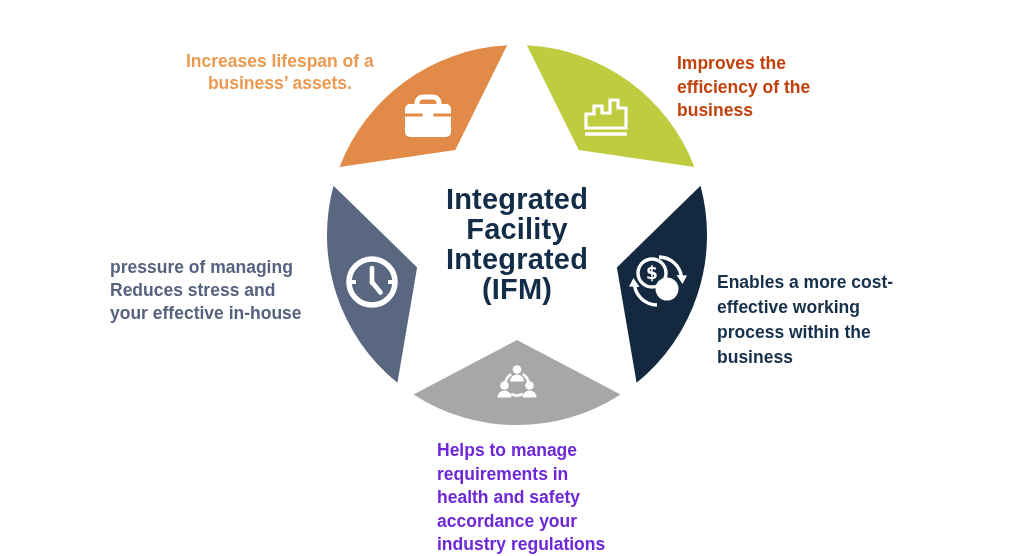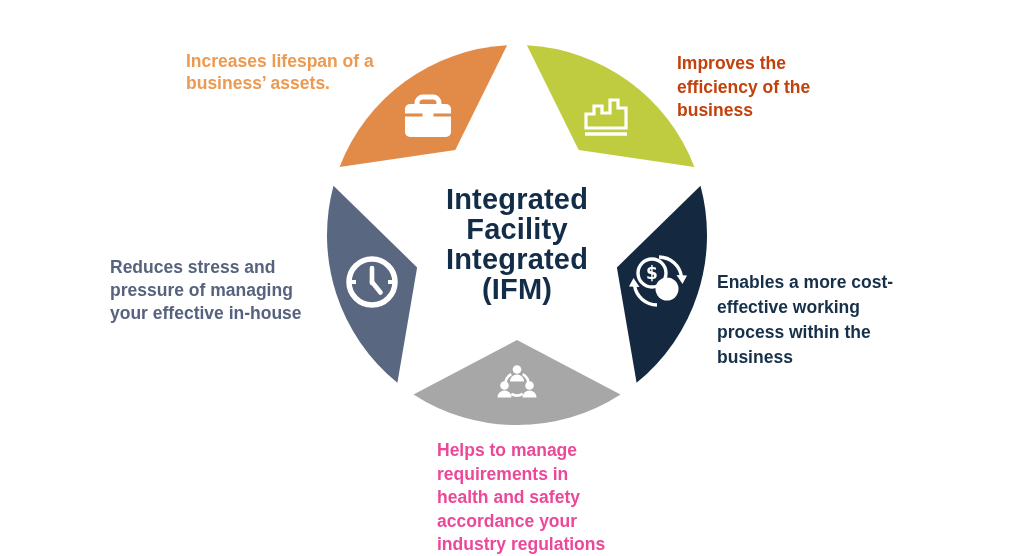--- a/index.html
+++ b/index.html
@@ -3,21 +3,21 @@
 <meta charset="utf-8">
 <style>
   html,body{margin:0;padding:0;background:#ffffff;}
   .canvas{
     position:relative;width:1024px;height:556px;background:#ffffff;overflow:hidden;
     font-family:"Liberation Sans",sans-serif;font-weight:700;
   }
   .star-svg{position:absolute;left:0;top:0;}
   .label{position:absolute;font-size:17.5px;white-space:nowrap;}
   .label div{white-space:nowrap;}
-  .lh21 div{line-height:21.5px;}
+  .lh21 div{line-height:21.5px;text-align:center;}
   .lh23 div{line-height:23px;}
   .lh235 div{line-height:23.5px;}
   .lh25 div{line-height:25px;}
   .center-title{
     position:absolute;left:342px;top:184px;width:350px;text-align:center;
     font-size:29px;letter-spacing:.2px;
   }
   .center-title div{line-height:30px;}
 </style>
 </head>
@@ -95,26 +95,26 @@
   </div>
 
   <div class="label lh25" style="left: 717px; top: 270px; color: rgb(22, 48, 74);">
     <div>Enables a more cost-</div>
     <div>effective working</div>
     <div>process within the</div>
     <div>business</div>
   </div>
 
   <div class="label lh23" style="left: 110px; top: 256px; color: rgb(87, 99, 126);">
+    <div>pressure of managing</div>
     <div>Reduces stress and</div>
-    <div>pressure of managing</div>
     <div>your effective in-house</div>
   </div>
 
-  <div class="label lh235" style="left: 437px; top: 439px; color: #ec4899;">
+  <div class="label lh235" style="left: 437px; top: 439px; color: #6d28d9;">
     <div>Helps to manage</div>
     <div>requirements in</div>
     <div>health and safety</div>
     <div>accordance your</div>
     <div>industry regulations</div>
   </div>
 
 </div>
 
 </body></html>

